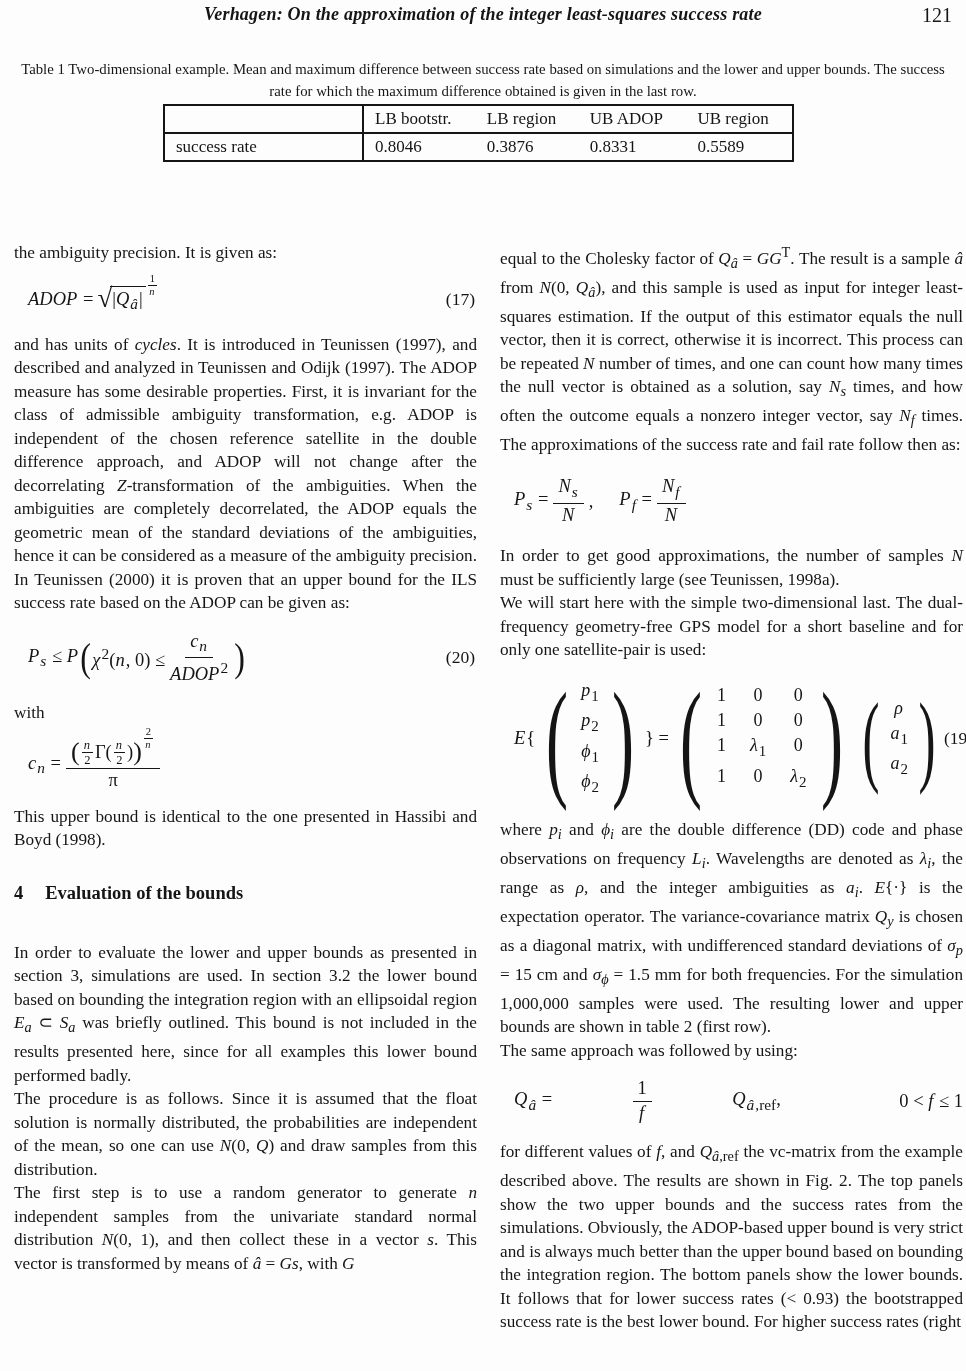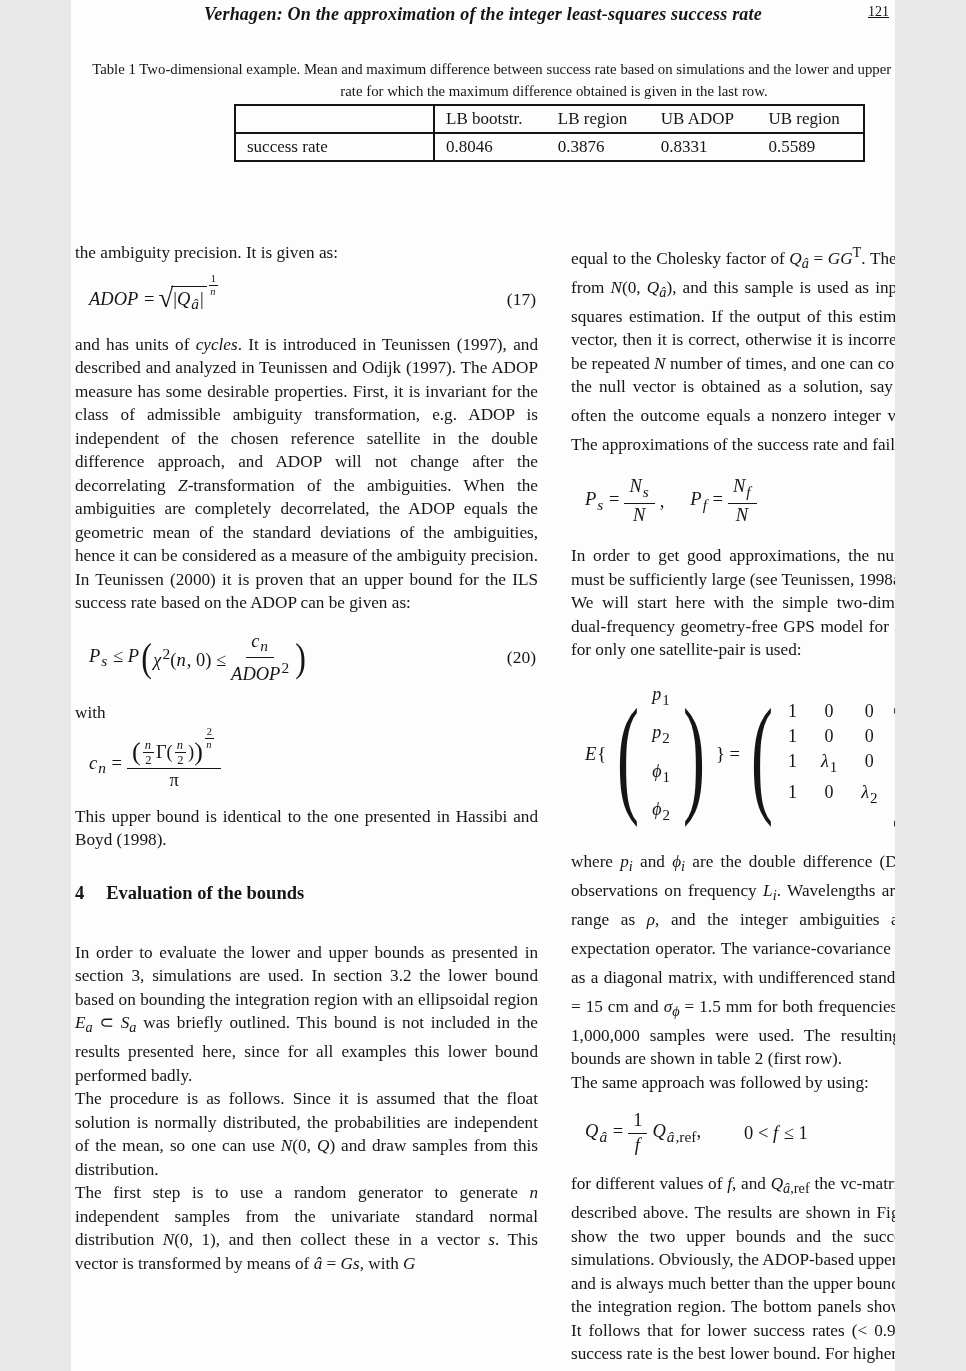--- a/index.html
+++ b/index.html
@@ -1,46 +1,46 @@
 <!DOCTYPE html>
 <html><head>
 <meta charset="utf-8">
 <style>
   html,body{margin:0;padding:0;background:#e8e8e8;}
   .page{
-    position:relative; width:824px; height:1371px; margin:0 auto;
+    position:relative; width:966px; height:1371px; margin:0 auto;
     background:#fdfdfd; color:#151515; overflow:hidden;
     font-family:"Liberation Serif", serif;
   }
   
   .hdr-title{
     position:absolute; top:4px; left:0; right:0; text-align:center;
     font-style:italic; font-weight:bold; font-size:18px; letter-spacing:.2px;
   }
-  .hdr-page{ position:absolute; top:4px; right:6px; font-size:14px;text-decoration:underline; }
+  .hdr-page{ position:absolute; top:4px; right:14px; font-size:20px; }
   
   .caption{
     position:absolute; top:59px; left:10px; width:946px;
     text-align:center; font-size:14.8px; line-height:21.5px;
   }
   
   table.t1{
     position:absolute; top:104px; left:163px; width:631px;
     border-collapse:collapse; border:2px solid #151515; font-size:17px;
   }
   table.t1 th, table.t1 td{
     font-weight:normal; text-align:left; padding:1px 6px 2px 11px;
     height:23px; white-space:nowrap;
   }
   table.t1 col.c0{width:199px;}
   table.t1 .div{ border-left:2px solid #151515; }
   table.t1 tr.hrow > *{ border-bottom:2px solid #151515; }
   table.t1 tr.r1 > *{ border-bottom:2px solid #151515; }
   
-  .colL{ position:absolute; top:241px; left:4px;  width:463px; }
+  .colL{ position:absolute; top:241px; left:14px;  width:463px; }
   .colR{ position:absolute; top:241px; left:500px; width:463px; }
   p.body{
     margin:0; text-align:justify; font-size:17.2px; line-height:23.5px;
   }
   .mt{ margin-top:10px; }
   
   .sec{
     margin:31px 0 37px 0; font-weight:bold; font-size:18.5px;
     display:flex; gap:22px;
   }
@@ -64,32 +64,32 @@
   .sqrt{ display:inline-flex; align-items:flex-start; margin-left:4px; }
   .sqrt .sym{ font-size:27px; line-height:24px; margin-right:-2px; }
   .sqrt .rad{ border-top:1.7px solid #151515; padding:2px 3px 0 2px; }
   .bigparen{ display:inline-block; font-size:40px; line-height:0; transform:scaleX(.8); }
   .npar{ display:inline-block; font-size:26px; line-height:0; }
   .vgroup{ display:inline-flex; align-items:center; }
   .vparen{ display:inline-block; line-height:0; transform:scaleX(.5); font-weight:300; }
   .vp100{ font-size:132px; }
   .vp76{ font-size:102px; }
   .vec{ display:inline-flex; flex-direction:column; align-items:center;
-        line-height:33px; font-size:18px; padding:0 2px; }
+        line-height:25px; font-size:18px; padding:0 2px; }
   .mat{ display:grid; grid-template-columns:repeat(3,auto); column-gap:24px;
         justify-items:center; line-height:25px; font-size:18px; padding:0 4px; }
   .sep{ margin-right:26px; }
   .gapL{ margin-left:43px; }
   
   .m-eq17{ margin:20px 0 18px 0; }
   .m-eq18{ margin:16px 0 16px 0; }
   .m-eqcn{ margin:14px 0 14px 0; }
   .m-rates{ margin:20px 0 18px 0; }
   .m-eq19{ margin:16px 0 18px 0; }
-  .m-eqf{ margin:16px 0 16px 0; }
+  .m-eqf{ margin:16px 0 16px 0;justify-content:space-between; }
 </style>
 </head>
 <body>
 
 <div class="page">
 
   <div class="hdr-title">Verhagen: On the approximation of the integer least-squares success rate</div>
   <div class="hdr-page">121</div>
 
   <div class="caption">Table 1 Two-dimensional example. Mean and maximum difference between success rate based on simulations and the lower and upper bounds. The success rate for which the maximum difference obtained is given in the last row.</div>
@@ -203,21 +203,21 @@
       </span>
       <span class="tok sep">,</span>
       <span class="tok"><i>P</i><sub><i>f</i></sub> =</span>
       <span class="frac">
         <span class="fn"><i>N</i><sub><i>f</i></sub></span>
         <span class="fd"><i>N</i></span>
       </span>
     </div>
 
     <p class="body">In order to get good approximations, the number of samples <i>N</i> must be sufficiently large (see Teunissen, 1998a).</p>
-    <p class="body mt">We will start here with the simple two-dimensional large. The dual-frequency geometry-free GPS model for a short baseline and for only one satellite-pair is used:</p>
+    <p class="body mt">We will start here with the simple two-dimensional last. The dual-frequency geometry-free GPS model for a short baseline and for only one satellite-pair is used:</p>
 
     <div class="eqrow m-eq19">
       <span class="tok"><i>E</i>{</span>
       <span class="vgroup">
         <span class="vparen vp100">(</span>
         <span class="vec">
           <span><i>p</i><sub>1</sub></span>
           <span><i>p</i><sub>2</sub></span>
           <span><i>ϕ</i><sub>1</sub></span>
           <span><i>ϕ</i><sub>2</sub></span>

